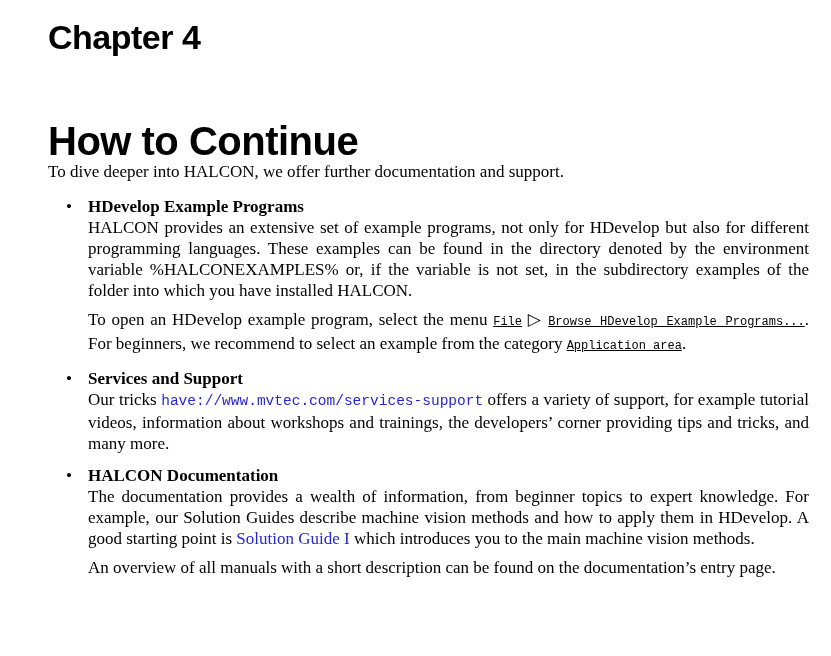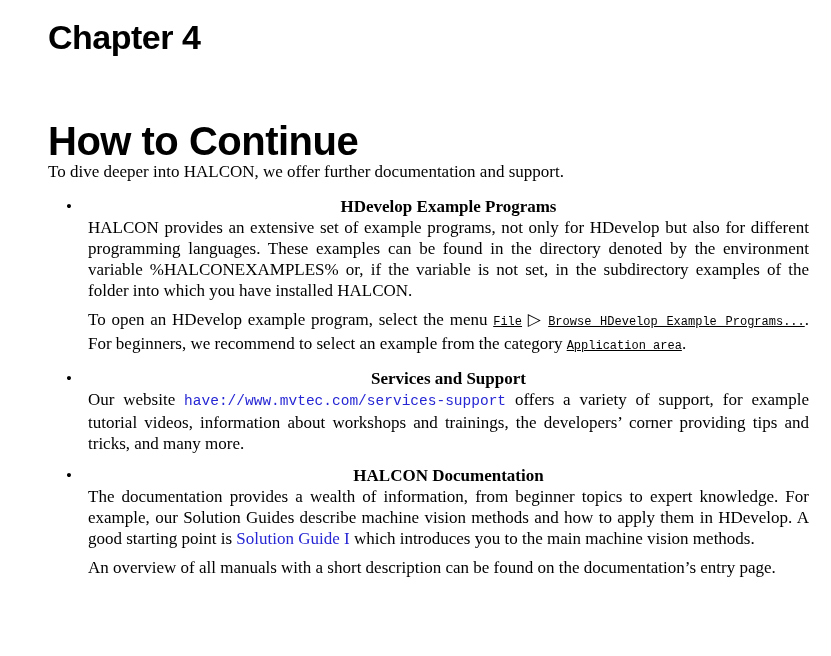--- a/index.html
+++ b/index.html
@@ -47,21 +47,20 @@
     position: absolute;
     left: 18px;
     top: 0;
     font-size: 17px;
     line-height: 21px;
   }
   .item-head {
     font-weight: bold;
     font-size: 17px;
     line-height: 21px;
-    text-align: center;
   }
   p.body-par {
     font-size: 17px;
     line-height: 21px;
     text-align: justify;
   }
   p.body-par + p.body-par { margin-top: 8px; }
   .seg-normal { font: inherit; margin-top: 28px; }
   .seg-mono {
     font-family: "Liberation Mono", monospace;
@@ -98,21 +97,21 @@
     <li>
       <span class="bullet-marker">•</span>
       <div class="item-head">HDevelop Example Programs</div>
       <p class="body-par"><span class="seg-normal">HALCON provides an extensive set of example programs, not only for HDevelop but also for different programming languages. These examples can be found in the directory denoted by the environment variable %HALCONEXAMPLES% or, if the variable is not set, in the subdirectory examples of the folder into which you have installed HALCON.</span></p>
       <p class="body-par"><span class="seg-normal">To open an HDevelop example program, select the menu </span><span class="seg-mono">File</span><span class="seg-normal"> ▷ </span><span class="seg-mono">Browse HDevelop Example Programs...</span><span class="seg-normal">. For beginners, we recommend to select an example from the category </span><span class="seg-mono">Application area</span><span class="seg-normal">.</span></p>
     </li>
 
     <li>
       <span class="bullet-marker">•</span>
       <div class="item-head">Services and Support</div>
-      <p class="body-par"><span class="seg-normal">Our website </span><a class="seg-mono-link">have://www.mvtec.com/services-support</a><span class="seg-normal"> offers a variety of support, for example tutorial videos, information about workshops and trainings, the developers’ corner providing tips and tricks, and many more.</span></p>
+      <p class="body-par"><span class="seg-normal">Our tricks </span><a class="seg-mono-link">have://www.mvtec.com/services-support</a><span class="seg-normal"> offers a variety of support, for example tutorial videos, information about workshops and trainings, the developers’ corner providing tips and tricks, and many more.</span></p>
     </li>
 
     <li>
       <span class="bullet-marker">•</span>
       <div class="item-head">HALCON Documentation</div>
       <p class="body-par"><span class="seg-normal">The documentation provides a wealth of information, from beginner topics to expert knowledge. For example, our Solution Guides describe machine vision methods and how to apply them in HDevelop. A good starting point is </span><a class="seg-link">Solution Guide I</a><span class="seg-normal"> which introduces you to the main machine vision methods.</span></p>
       <p class="body-par"><span class="seg-normal">An overview of all manuals with a short description can be found on the documentation’s entry page.</span></p>
     </li>
 
   </ul>

